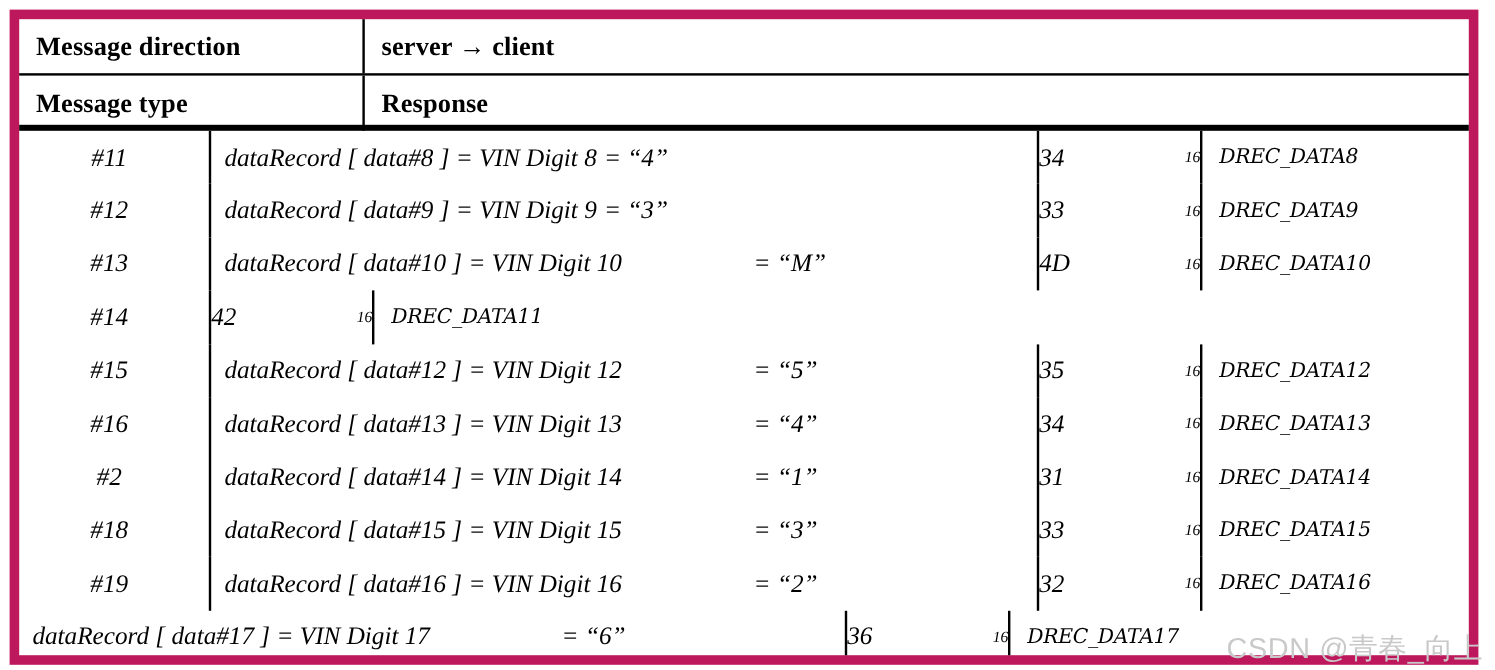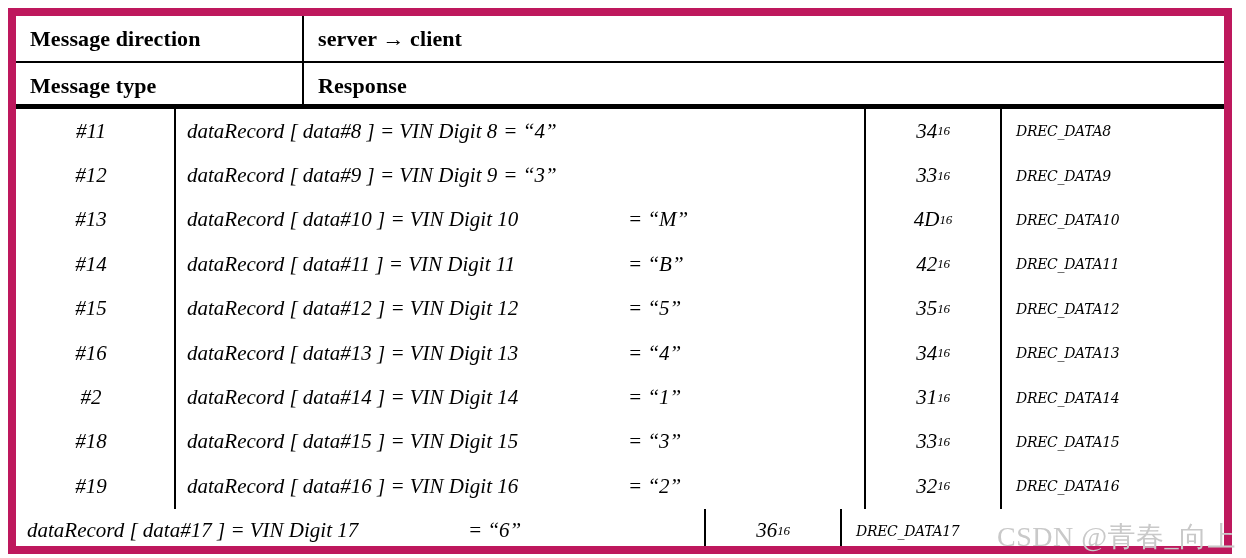--- a/index.html
+++ b/index.html
@@ -138,49 +138,49 @@
     left: 452px;
   }
 
   .cell-hex {
     flex: 0 0 136px;
     width: 136px;
     box-sizing: border-box;
     height: 44.4px;
     display: flex;
     align-items: center;
-    justify-content: center;
+    justify-content: space-between;
     font-size: 21px;
     border-right: 2px solid #000000;
   }
   .cell-hex .sub {
     font-size: 13px;
     vertical-align: -0.22em;
     letter-spacing: -0.2px;
   }
   .cell-name {
     flex: 1 1 auto;
     box-sizing: border-box;
     height: 44.4px;
     display: flex;
     align-items: center;
     padding-left: 14px;
-    font-size: 14px;
+    font-size: 17px;
     font-family: "DejaVu Serif", "Liberation Serif", serif;
     letter-spacing: -0.3px;
     white-space: nowrap;
   }
 
   
   .watermark {
     position: absolute;
     right: 10px;
     bottom: 2px;
-    font-family: Liberation Serif, serif;
-    font-size: 28px;
+    font-family: Liberation Sans, sans-serif;
+    font-size: 24px;
     color: #c9c9c9;
     white-space: nowrap;
     pointer-events: none;
     letter-spacing: 0.5px;
   }
 </style>
 </head>
 <body>
 
 <div id="page">
@@ -230,24 +230,20 @@
             <span class="desc-val">= “M”</span>
           </div>
           <div class="cell-hex">
             <span>4D</span>
             <span class="sub">16</span>
           </div>
           <div class="cell-name">DREC_DATA10</div>
         </div>
         <div class="body-row">
           <div class="cell-idx">#14</div>
-          <div class="cell-desc aligned">
-            <span class="desc-main">dataRecord [ data#11 ] = VIN Digit 11</span>
-            <span class="desc-val">= “B”</span>
-          </div>
           <div class="cell-hex">
             <span>42</span>
             <span class="sub">16</span>
           </div>
           <div class="cell-name">DREC_DATA11</div>
         </div>
         <div class="body-row">
           <div class="cell-idx">#15</div>
           <div class="cell-desc aligned">
             <span class="desc-main">dataRecord [ data#12 ] = VIN Digit 12</span>

